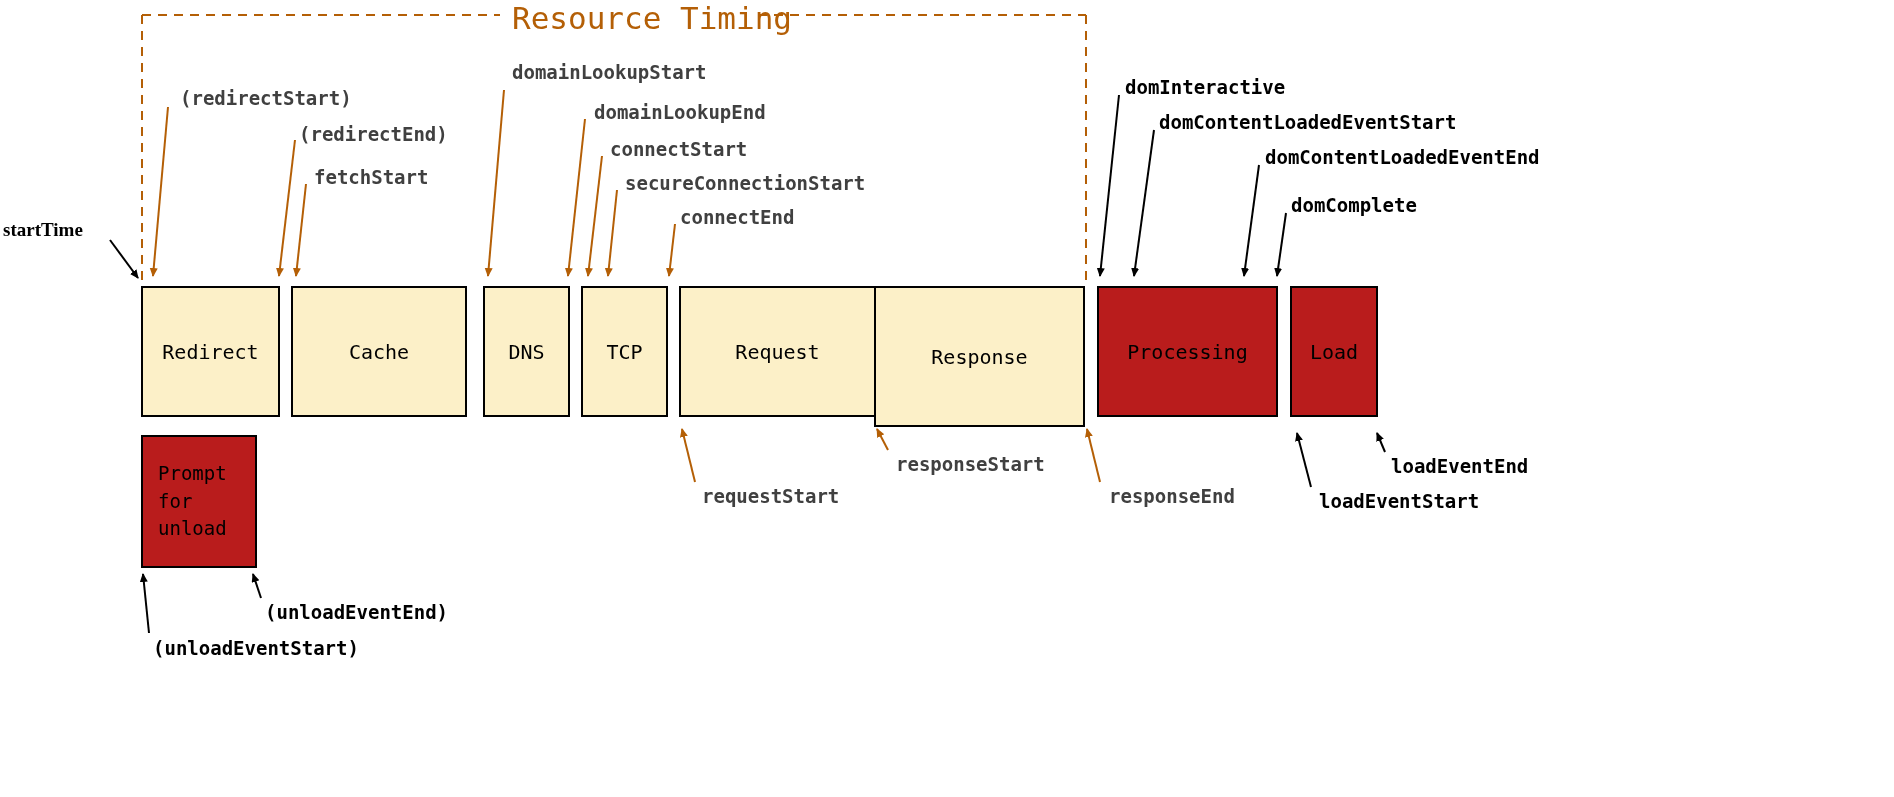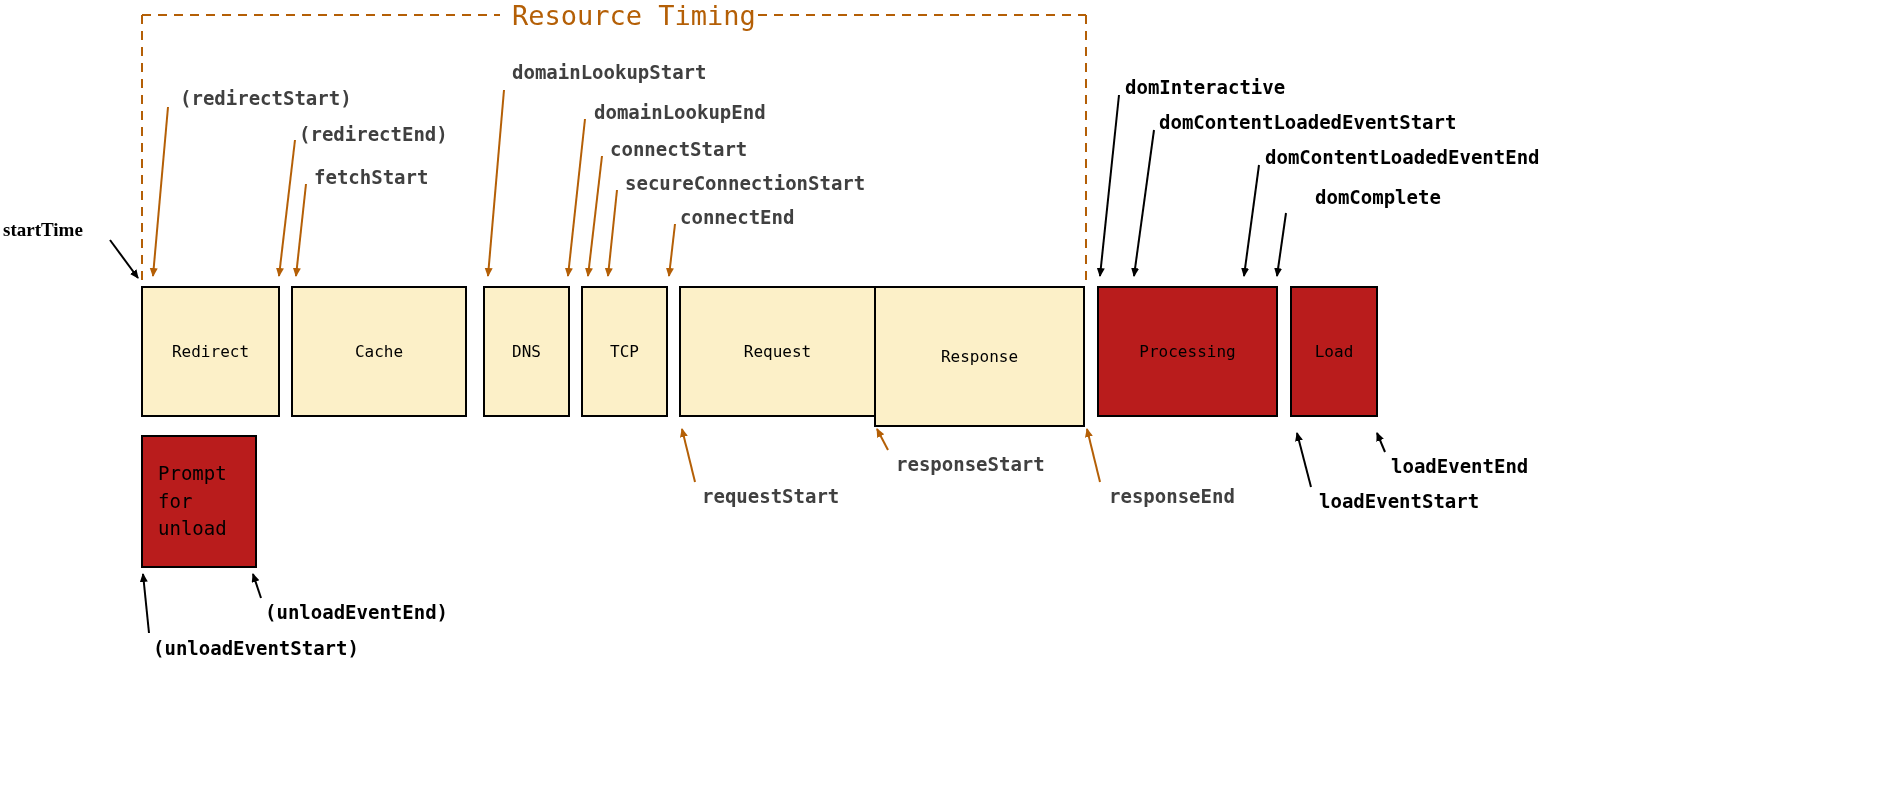--- a/index.html
+++ b/index.html
@@ -17,21 +17,21 @@
     width: 1894px; height: 797px;
     pointer-events: none;
   }
   .box {
     position: absolute;
     box-sizing: border-box;
     border: 2px solid #000000;
     display: flex;
     align-items: center;
     justify-content: center;
-    font-size: 16px;
+    font-size: 20px;
     color: #000000;
     letter-spacing: 0px;
   }
   .box.yellow { background: #FCF0C8; }
   .box.blue   { background: #b91c1c; }
   .box.multiline {
     justify-content: flex-start;
     padding-left: 15px;
     padding-right: 20px;
     font-size: 19px;
@@ -43,21 +43,21 @@
     font-size: 19px;
     font-weight: bold;
     white-space: nowrap;
   }
   .marker.orange { color: #404040; }
   .marker.black  { color: #000000; }
   .diagram-title {
     position: absolute;
     left: 512px;
     top: 0px;
-    font-size: 27px;
+    font-size: 31px;
     color: #B45F06;
     white-space: nowrap;
   }
 </style>
 </head>
 <body>
 
 <div class="canvas">
 
   <svg class="overlay" width="1894" height="797" viewBox="0 0 1894 797" xmlns="http://www.w3.org/2000/svg">
@@ -126,19 +126,19 @@
   <div class="marker orange" style="left:625px;  top:172px;">secureConnectionStart</div>
   <div class="marker orange" style="left:680px;  top:206px;">connectEnd</div>
   <div class="marker orange" style="left:702px;  top:485px;">requestStart</div>
   <div class="marker orange" style="left:896px;  top:453px;">responseStart</div>
   <div class="marker orange" style="left:1109px; top:485px;">responseEnd</div>
 
   <div class="marker black" style="left:3px;    top:219px;font-family:Liberation Serif, serif;">startTime</div>
   <div class="marker black" style="left:1125px; top:76px;">domInteractive</div>
   <div class="marker black" style="left:1159px; top:111px;">domContentLoadedEventStart</div>
   <div class="marker black" style="left:1265px; top:146px;">domContentLoadedEventEnd</div>
-  <div class="marker black" style="left:1291px; top:186px;margin-left:24px;">domComplete</div>
+  <div class="marker black" style="left:1291px; top:194px;">domComplete</div>
   <div class="marker black" style="left:1319px; top:490px;">loadEventStart</div>
   <div class="marker black" style="left:1391px; top:455px;">loadEventEnd</div>
   <div class="marker black" style="left:153px;  top:637px;">(unloadEventStart)</div>
   <div class="marker black" style="left:265px;  top:601px;">(unloadEventEnd)</div>
 
 </div>
 
 </body></html>

